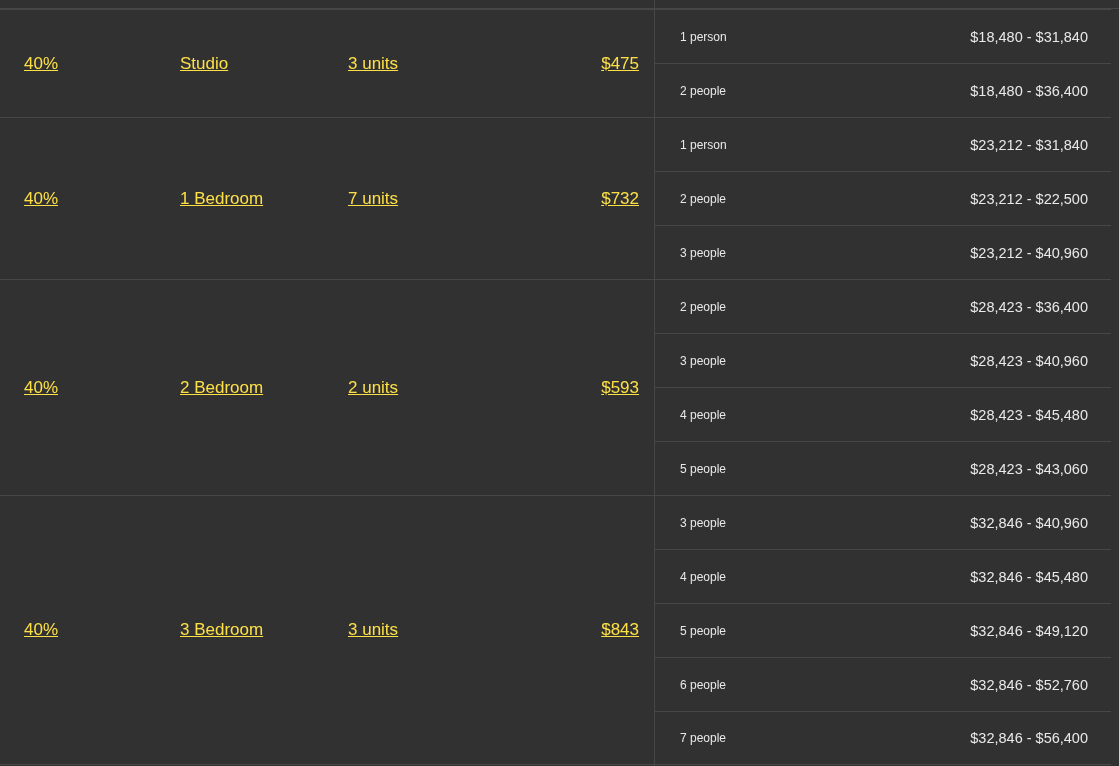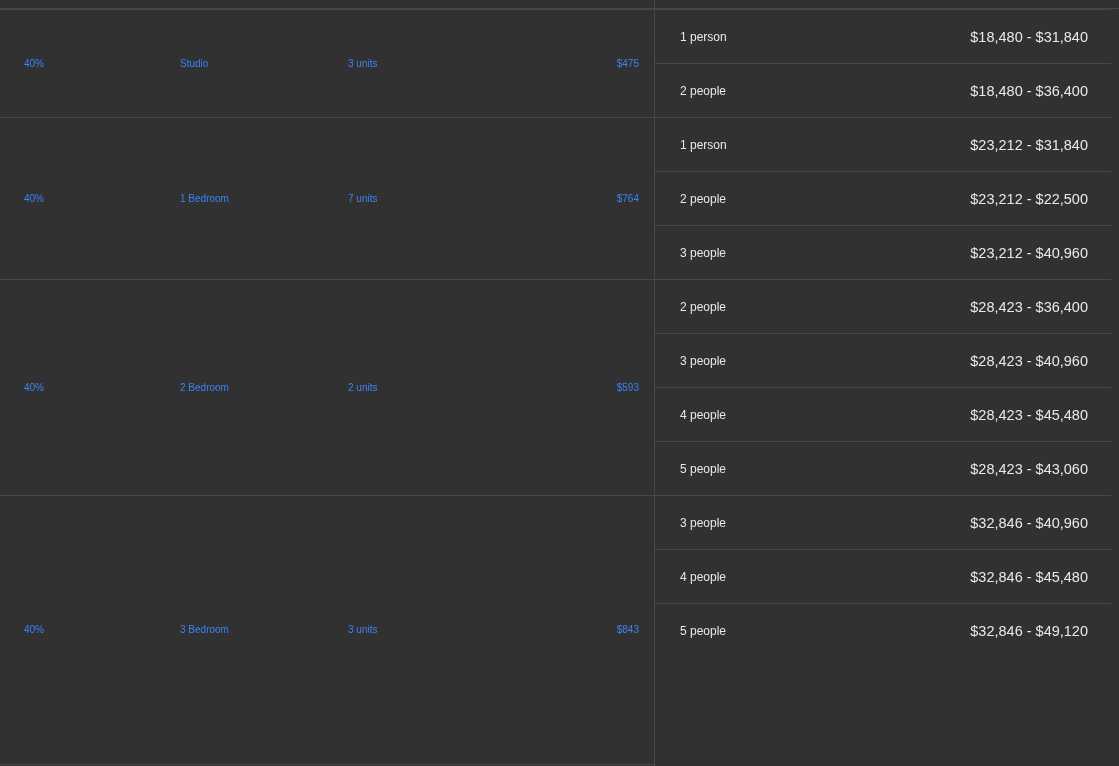--- a/index.html
+++ b/index.html
@@ -38,25 +38,26 @@
     width: 654px;
     box-sizing: border-box;
     border-top: 1px solid #474747;
     display: flex;
     align-items: center;
   }
   .unit-row.is-last {
     border-bottom: 1px solid #474747;
   }
   .cell {
-    font-size: 10px;
+    font-size: 17px;
     line-height: 18px;
-    color: #3b82f6;
+    color: #fde047;
     white-space: nowrap;
     box-sizing: border-box;
+    text-decoration: underline;
   }
   .cell-ami {
     position: absolute;
     left: 24px;
   }
   .cell-type {
     position: absolute;
     left: 180px;
   }
   .cell-units {
@@ -148,21 +149,21 @@
       <div class="unit-row" style="top: 9px; height: 108px;">
         <div class="cell cell-ami">40%</div>
         <div class="cell cell-type">Studio</div>
         <div class="cell cell-units">3 units</div>
         <div class="cell cell-rent">$475</div>
       </div>
       <div class="unit-row" style="top: 117px; height: 162px;">
         <div class="cell cell-ami">40%</div>
         <div class="cell cell-type">1 Bedroom</div>
         <div class="cell cell-units">7 units</div>
-        <div class="cell cell-rent">$764</div>
+        <div class="cell cell-rent">$732</div>
       </div>
       <div class="unit-row" style="top: 279px; height: 216px;">
         <div class="cell cell-ami">40%</div>
         <div class="cell cell-type">2 Bedroom</div>
         <div class="cell cell-units">2 units</div>
         <div class="cell cell-rent">$593</div>
       </div>
       <div class="unit-row is-last" style="top: 495px; height: 270px;">
         <div class="cell cell-ami">40%</div>
         <div class="cell cell-type">3 Bedroom</div>
@@ -212,15 +213,23 @@
         <div class="income-range">$32,846 - $40,960</div>
       </div>
       <div class="income-row" style="top: 549px;">
         <div class="household-size">4 people</div>
         <div class="income-range">$32,846 - $45,480</div>
       </div>
       <div class="income-row" style="top: 603px;">
         <div class="household-size">5 people</div>
         <div class="income-range">$32,846 - $49,120</div>
       </div>
+      <div class="income-row" style="top: 657px;">
+        <div class="household-size">6 people</div>
+        <div class="income-range">$32,846 - $52,760</div>
+      </div>
+      <div class="income-row is-last" style="top: 711px;">
+        <div class="household-size">7 people</div>
+        <div class="income-range">$32,846 - $56,400</div>
+      </div>
     </div>
 
 </div>
 
 </body></html>

